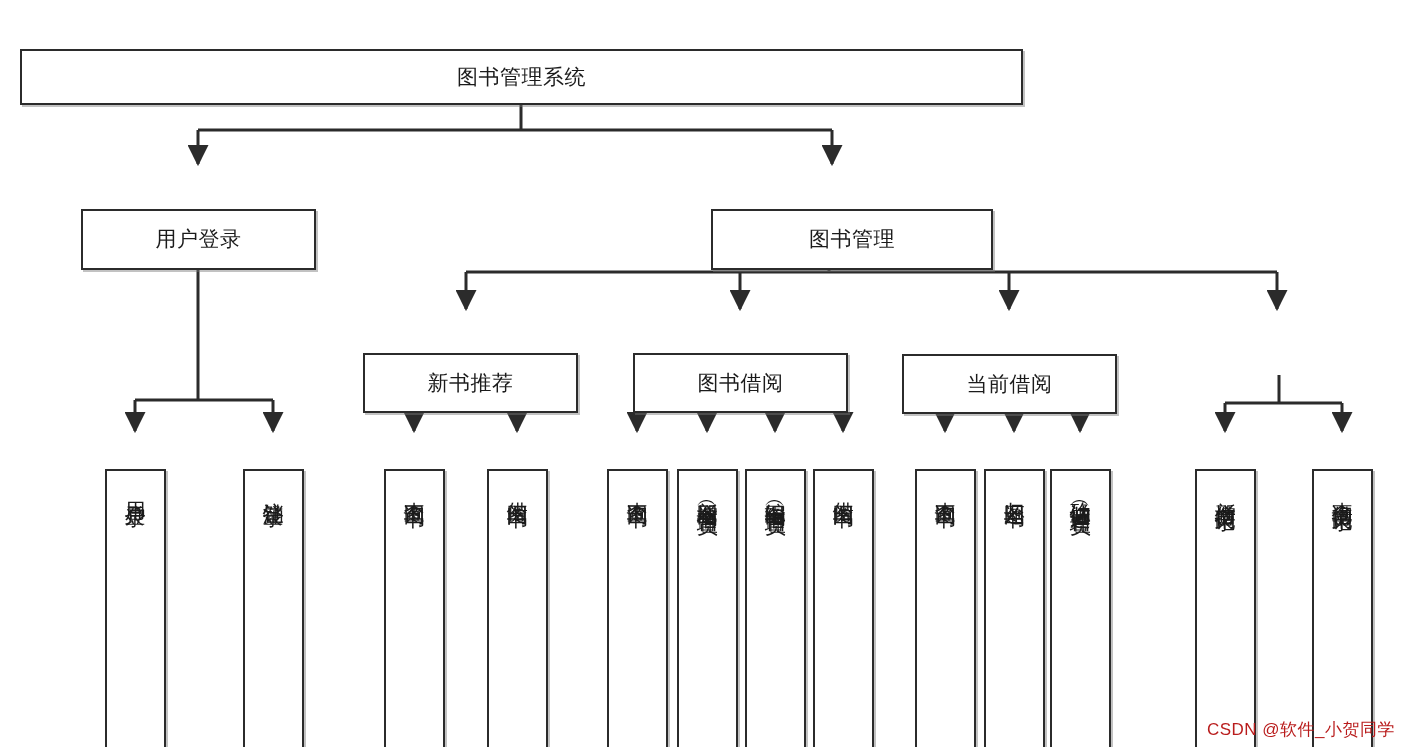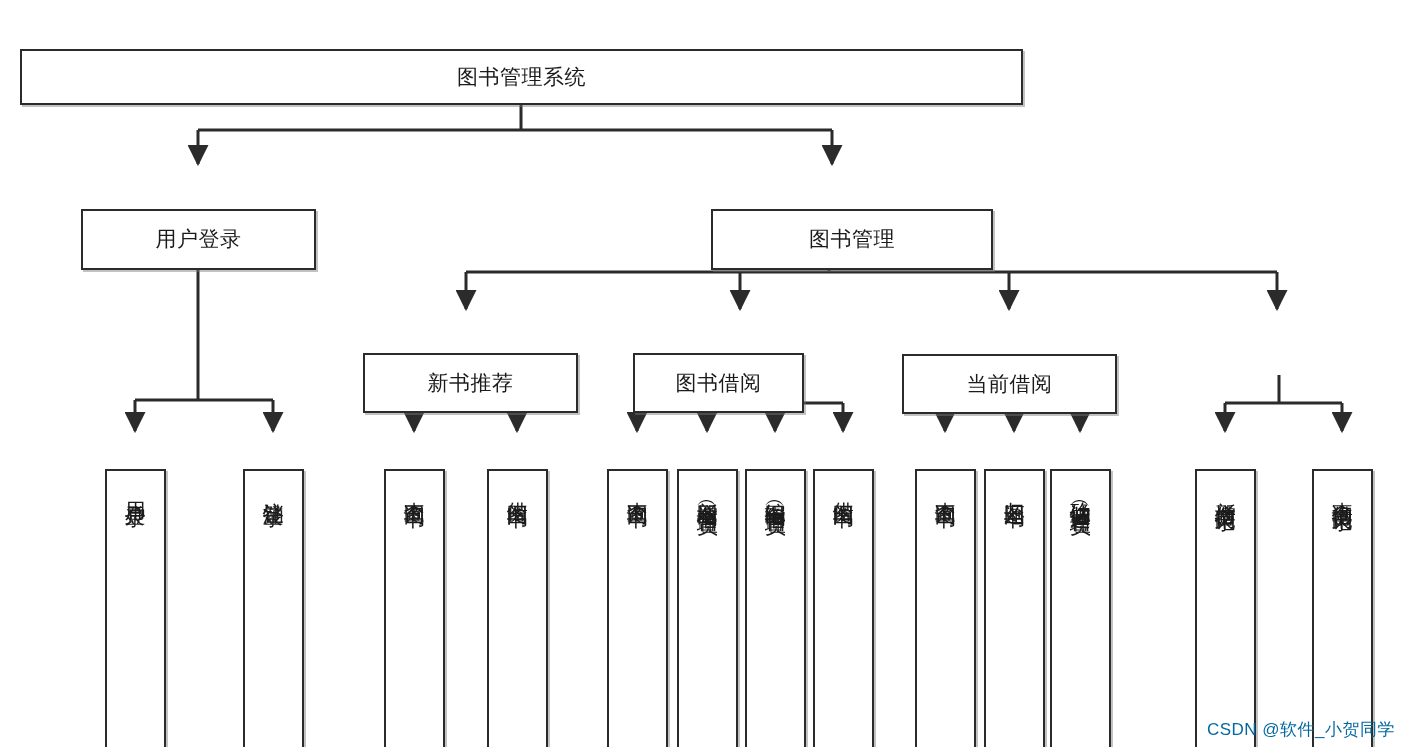--- a/index.html
+++ b/index.html
@@ -17,21 +17,21 @@
   .leaf{align-items:flex-start;justify-content:center;padding-top:14px;}
   .leaf .label{
     writing-mode:vertical-rl;
     text-orientation:upright;
     font-size:21px;
     line-height:1.30;
     letter-spacing:2px;
     white-space:nowrap;
   }
 
-  #watermark{position:absolute;right:10px;bottom:6px;font-size:17px;color:#0369a1;
+  #watermark{position:absolute;right:10px;bottom:6px;font-size:17px;color:#b91c1c;
              letter-spacing:.5px;z-index:5;white-space:nowrap;}
 </style>
 </head>
 <body>
 
 <div id="canvas">
 
   <svg id="edges" viewBox="0 0 1405 747">
     <defs>
       <marker id="arrow" viewBox="0 0 10 10" refX="9" refY="5" markerWidth="7" markerHeight="7" orient="auto-start-reverse">
@@ -89,21 +89,21 @@
   <div class="node shadow" style="left:81px;top:171px;width:235px;height:61px;">
     <span class="label">用户登录</span>
   </div>
   <div class="node shadow" style="left:711px;top:171px;width:282px;height:61px;">
     <span class="label">图书管理</span>
   </div>
 
   <div class="node shadow" style="left:363px;top:315px;width:215px;height:60px;">
     <span class="label">新书推荐</span>
   </div>
-  <div class="node shadow" style="left:633px;top:315px;width:171px;height:60px;">
+  <div class="node shadow" style="left:633px;top:315px;width:215px;height:60px;">
     <span class="label">图书借阅</span>
   </div>
   <div class="node shadow" style="left:902px;top:316px;width:215px;height:60px;">
     <span class="label">当前借阅</span>
   </div>
 
   <div class="node leaf shadow" style="left:105px;top:431px;width:61px;height:305px;">
     <span class="label">用户登录</span>
   </div>
   <div class="node leaf shadow" style="left:243px;top:431px;width:61px;height:305px;">

